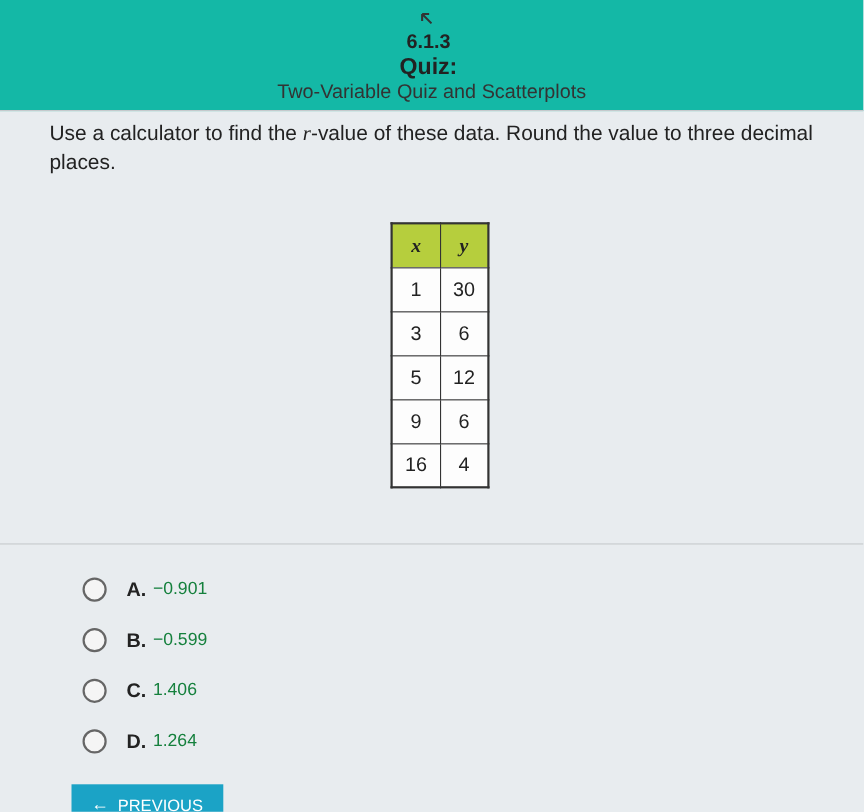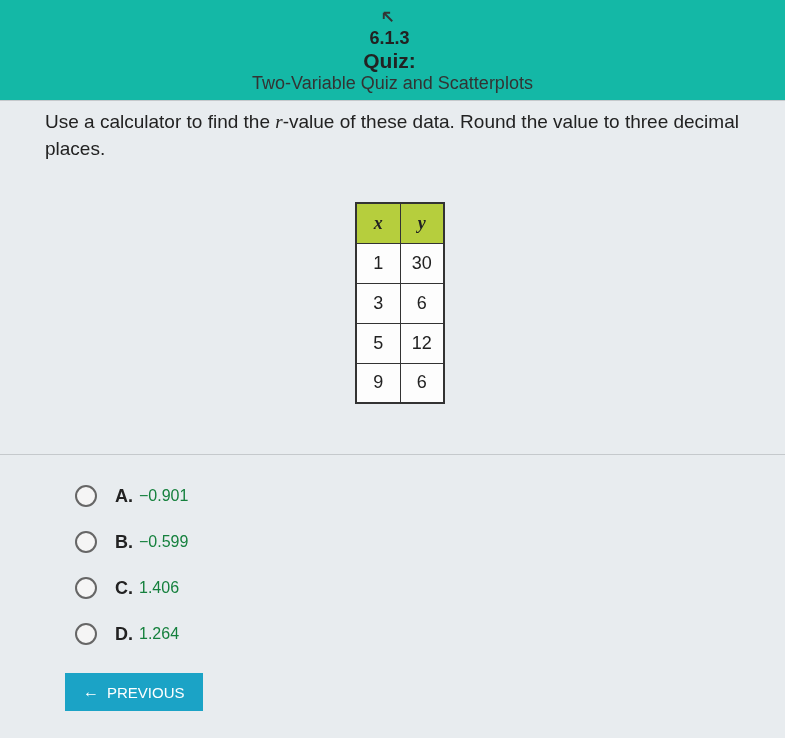--- a/index.html
+++ b/index.html
@@ -175,20 +175,24 @@
           <td>6</td>
         </tr>
         <tr>
           <td>5</td>
           <td>12</td>
         </tr>
         <tr>
           <td>9</td>
           <td>6</td>
         </tr>
+        <tr>
+          <td>16</td>
+          <td>4</td>
+        </tr>
       </tbody>
     </table>
   </div>
 
   <div class="divider"></div>
 
   <div class="options">
     <div class="option">
       <div class="radio"></div>
       <span class="option-letter">A.</span>

